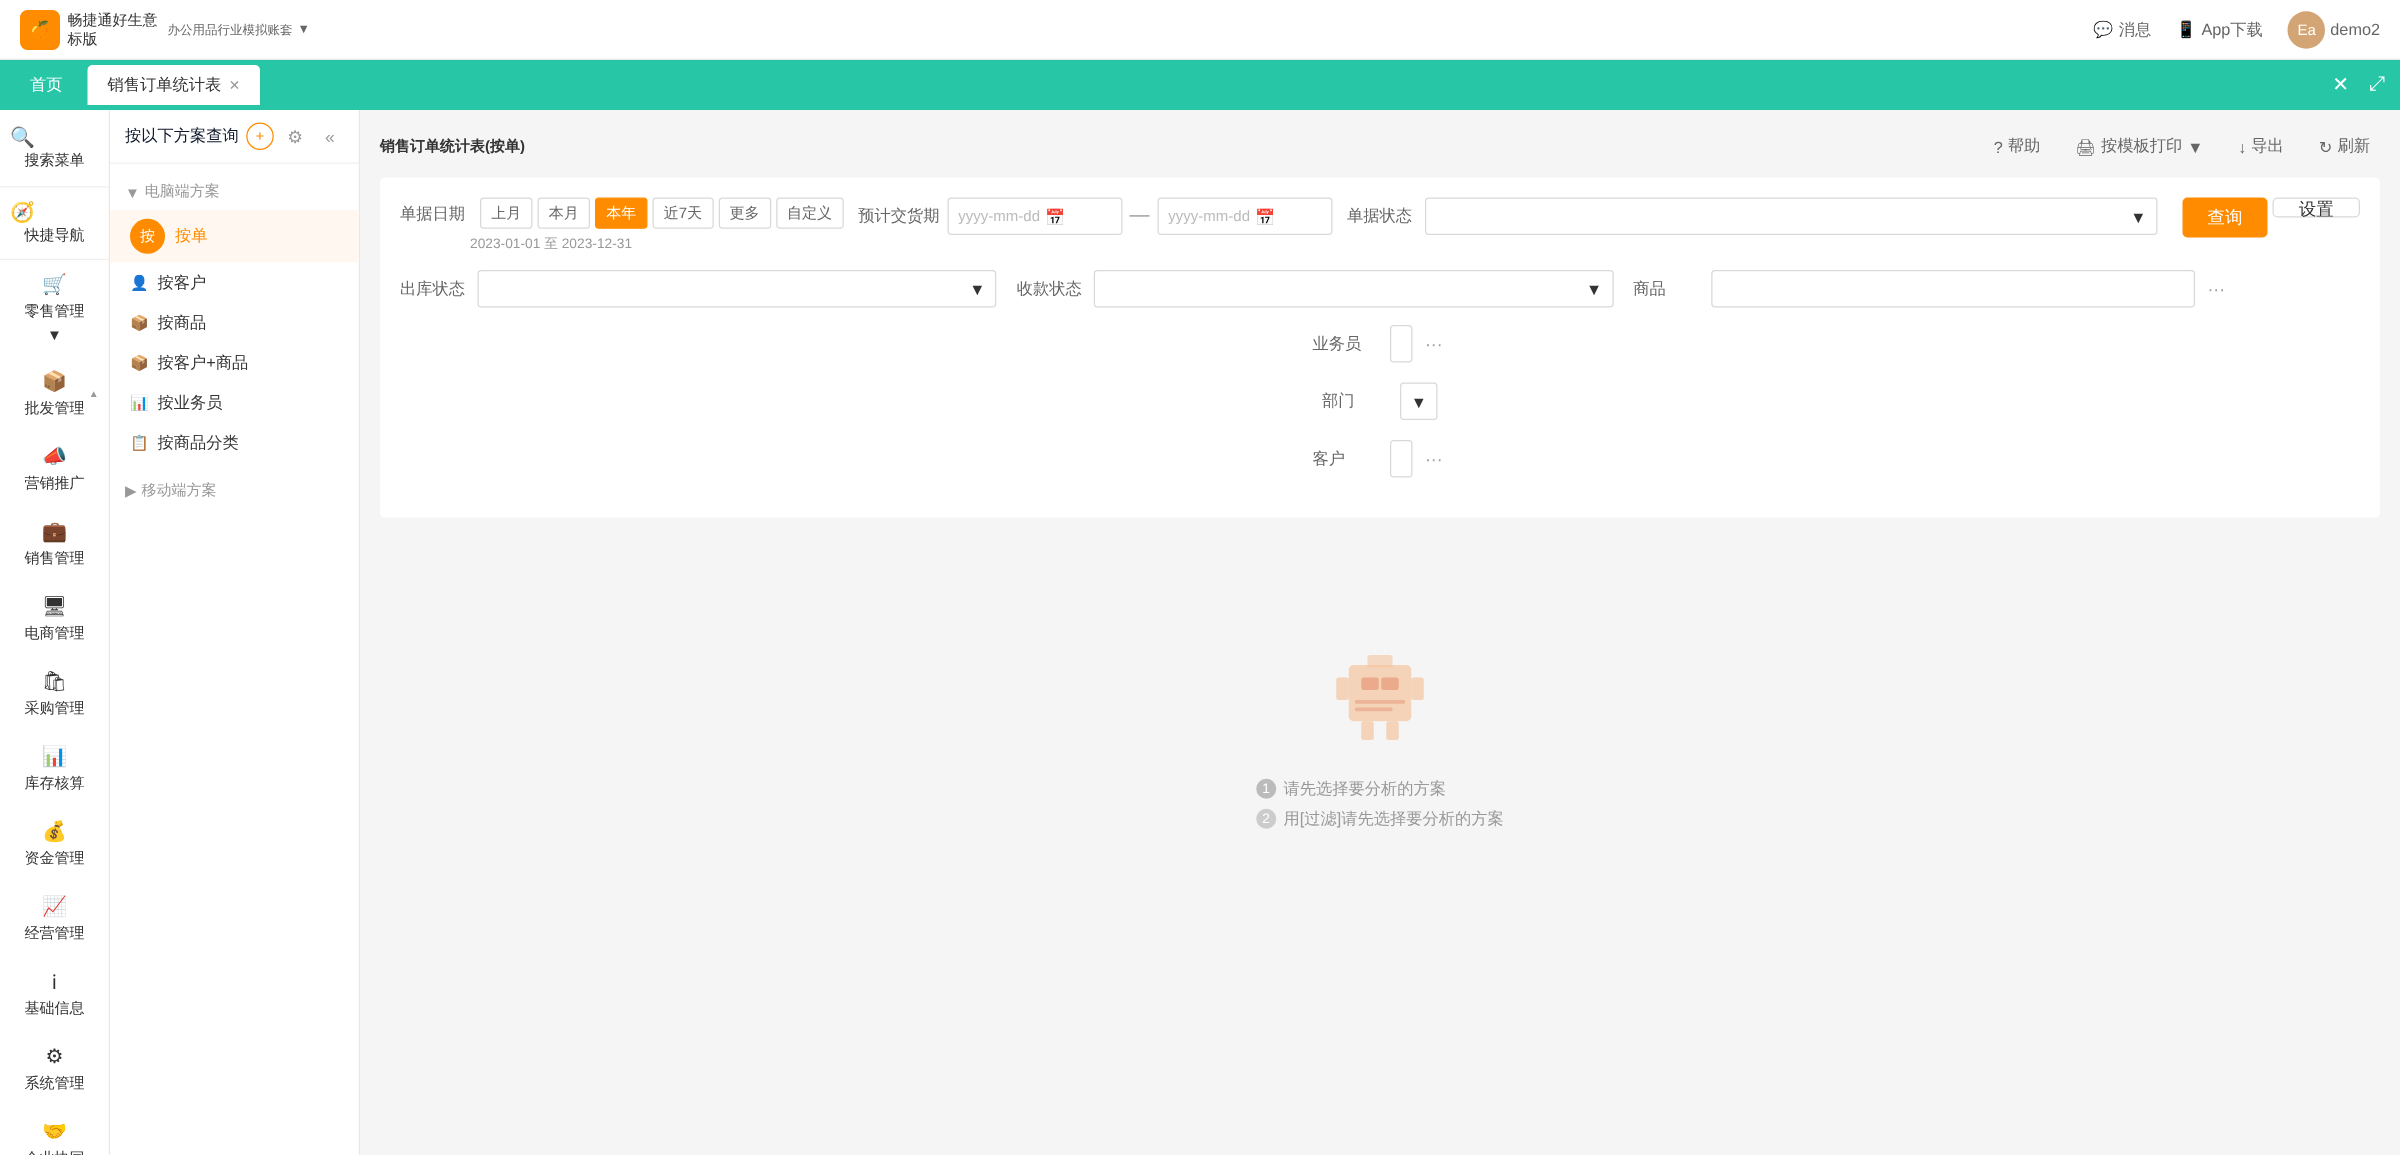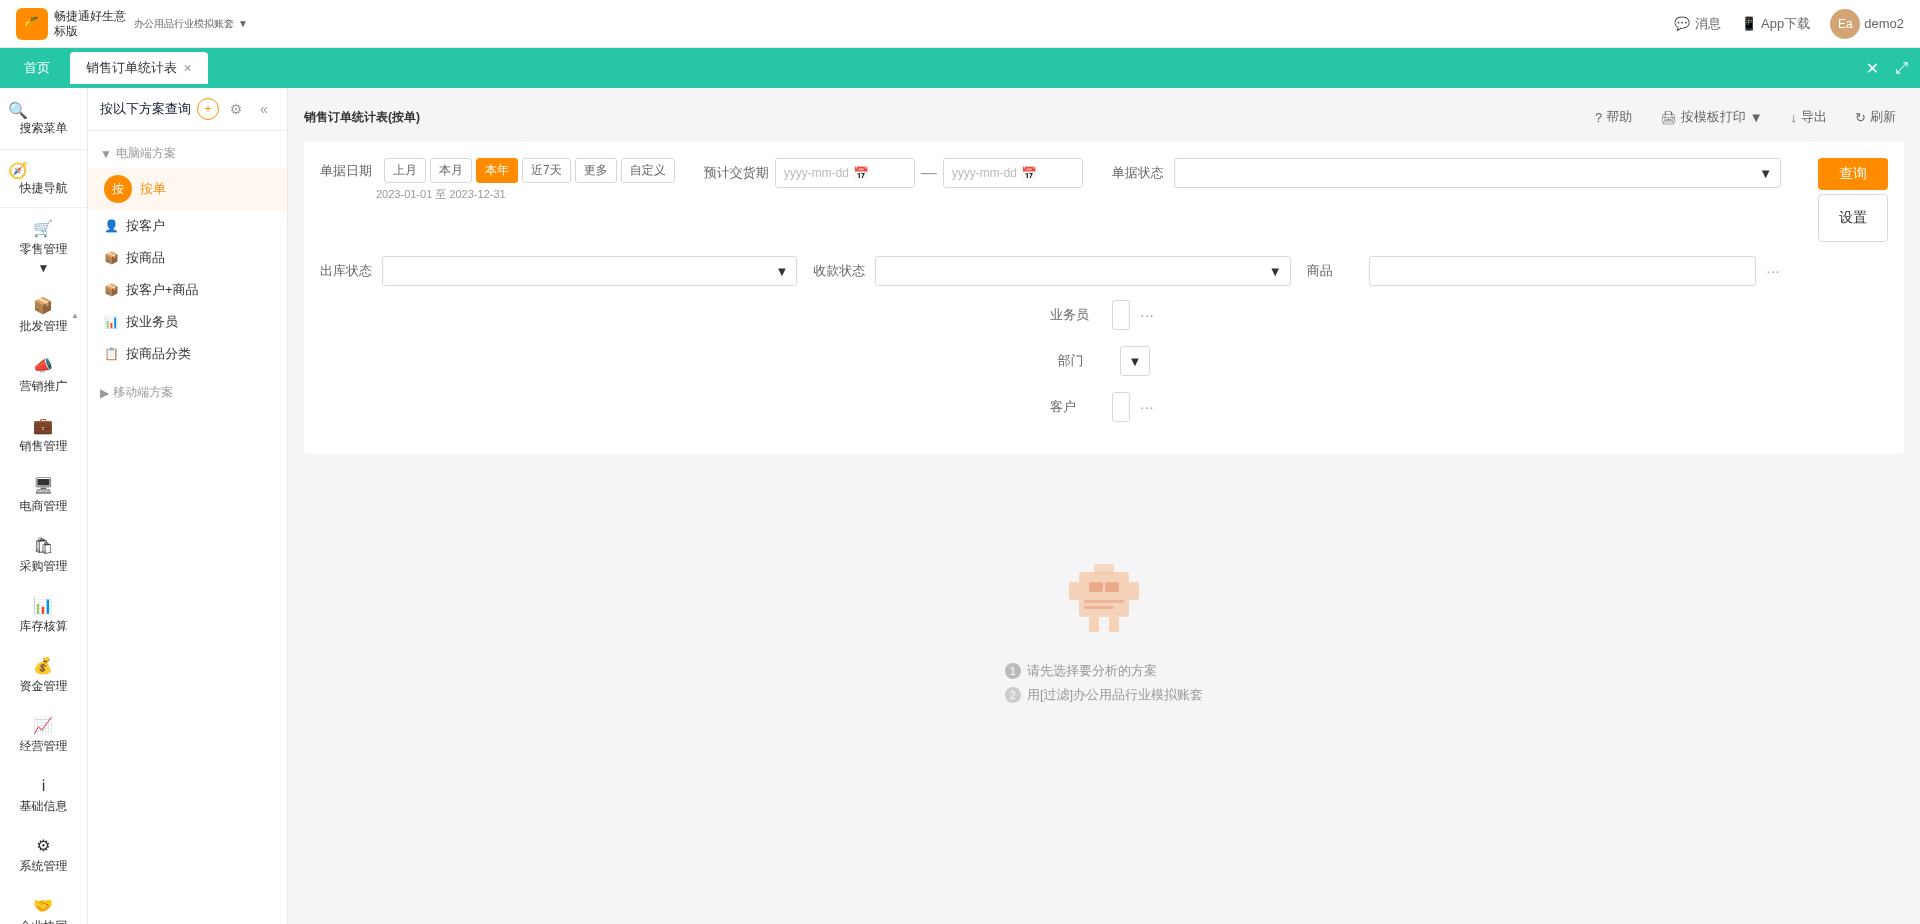--- a/index.html
+++ b/index.html
@@ -405,32 +405,32 @@
       height: 32px;
       padding: 0 20px;
       background: #ff8c00;
       color: white;
       border: none;
       border-radius: 4px;
       font-size: 14px;
       cursor: pointer;
     }
     .btn-settings {
-      height: 48px;
+      height: 16px;
       padding: 0 20px;
       background: #fff;
       color: #333;
       border: 1px solid #d9d9d9;
       border-radius: 4px;
       font-size: 14px;
       cursor: pointer;
     }
     .query-btns {
       display: flex;
-      flex-direction: column;
+      flex-direction: row;
       gap: 4px;
       margin-left: 8px;
     }
 
     
     .collapse-bar {
       text-align: center;
       padding: 8px;
       background: #fff;
       border-radius: 0 0 4px 4px;
@@ -674,21 +674,21 @@
           </div>
           <div class="action-btn">
             <span>↻</span>
             <span>刷新</span>
           </div>
         </div>
       </div>
 
       <div class="filter-panel">
 
-        <div style="display:flex;gap:29px;margin-bottom:14px;align-items:flex-start;">
+        <div style="display:flex;gap:12px;margin-bottom:14px;align-items:flex-start;">
 
           <div style="display:flex;align-items:flex-start;flex-direction:column;gap:4px;flex:0 0 auto;">
             <div style="display:flex;align-items:center;gap:8px;">
               <span class="filter-label">单据日期</span>
               <div class="date-btns">
                 <button class="date-btn">上月</button>
                 <button class="date-btn">本月</button>
                 <button class="date-btn active">本年</button>
                 <button class="date-btn">近7天</button>
                 <button class="date-btn">更多</button>
@@ -802,20 +802,20 @@
             <rect x="55" y="75" width="10" height="15" rx="2" fill="#f4c4a0" opacity="0.7"></rect>
           </svg>
         </div>
         <ol class="empty-tips">
           <li>
             <span class="tip-num n1">1</span>
             <span>请先选择要分析的方案</span>
           </li>
           <li>
             <span class="tip-num n2">2</span>
-            <span>用[过滤]办公用品行业模拟账套</span>
+            <span>用[过滤]请先选择要分析的方案</span>
           </li>
         </ol>
       </div>
 
     </div>
   </div>
 </div>
 
 </body></html>

